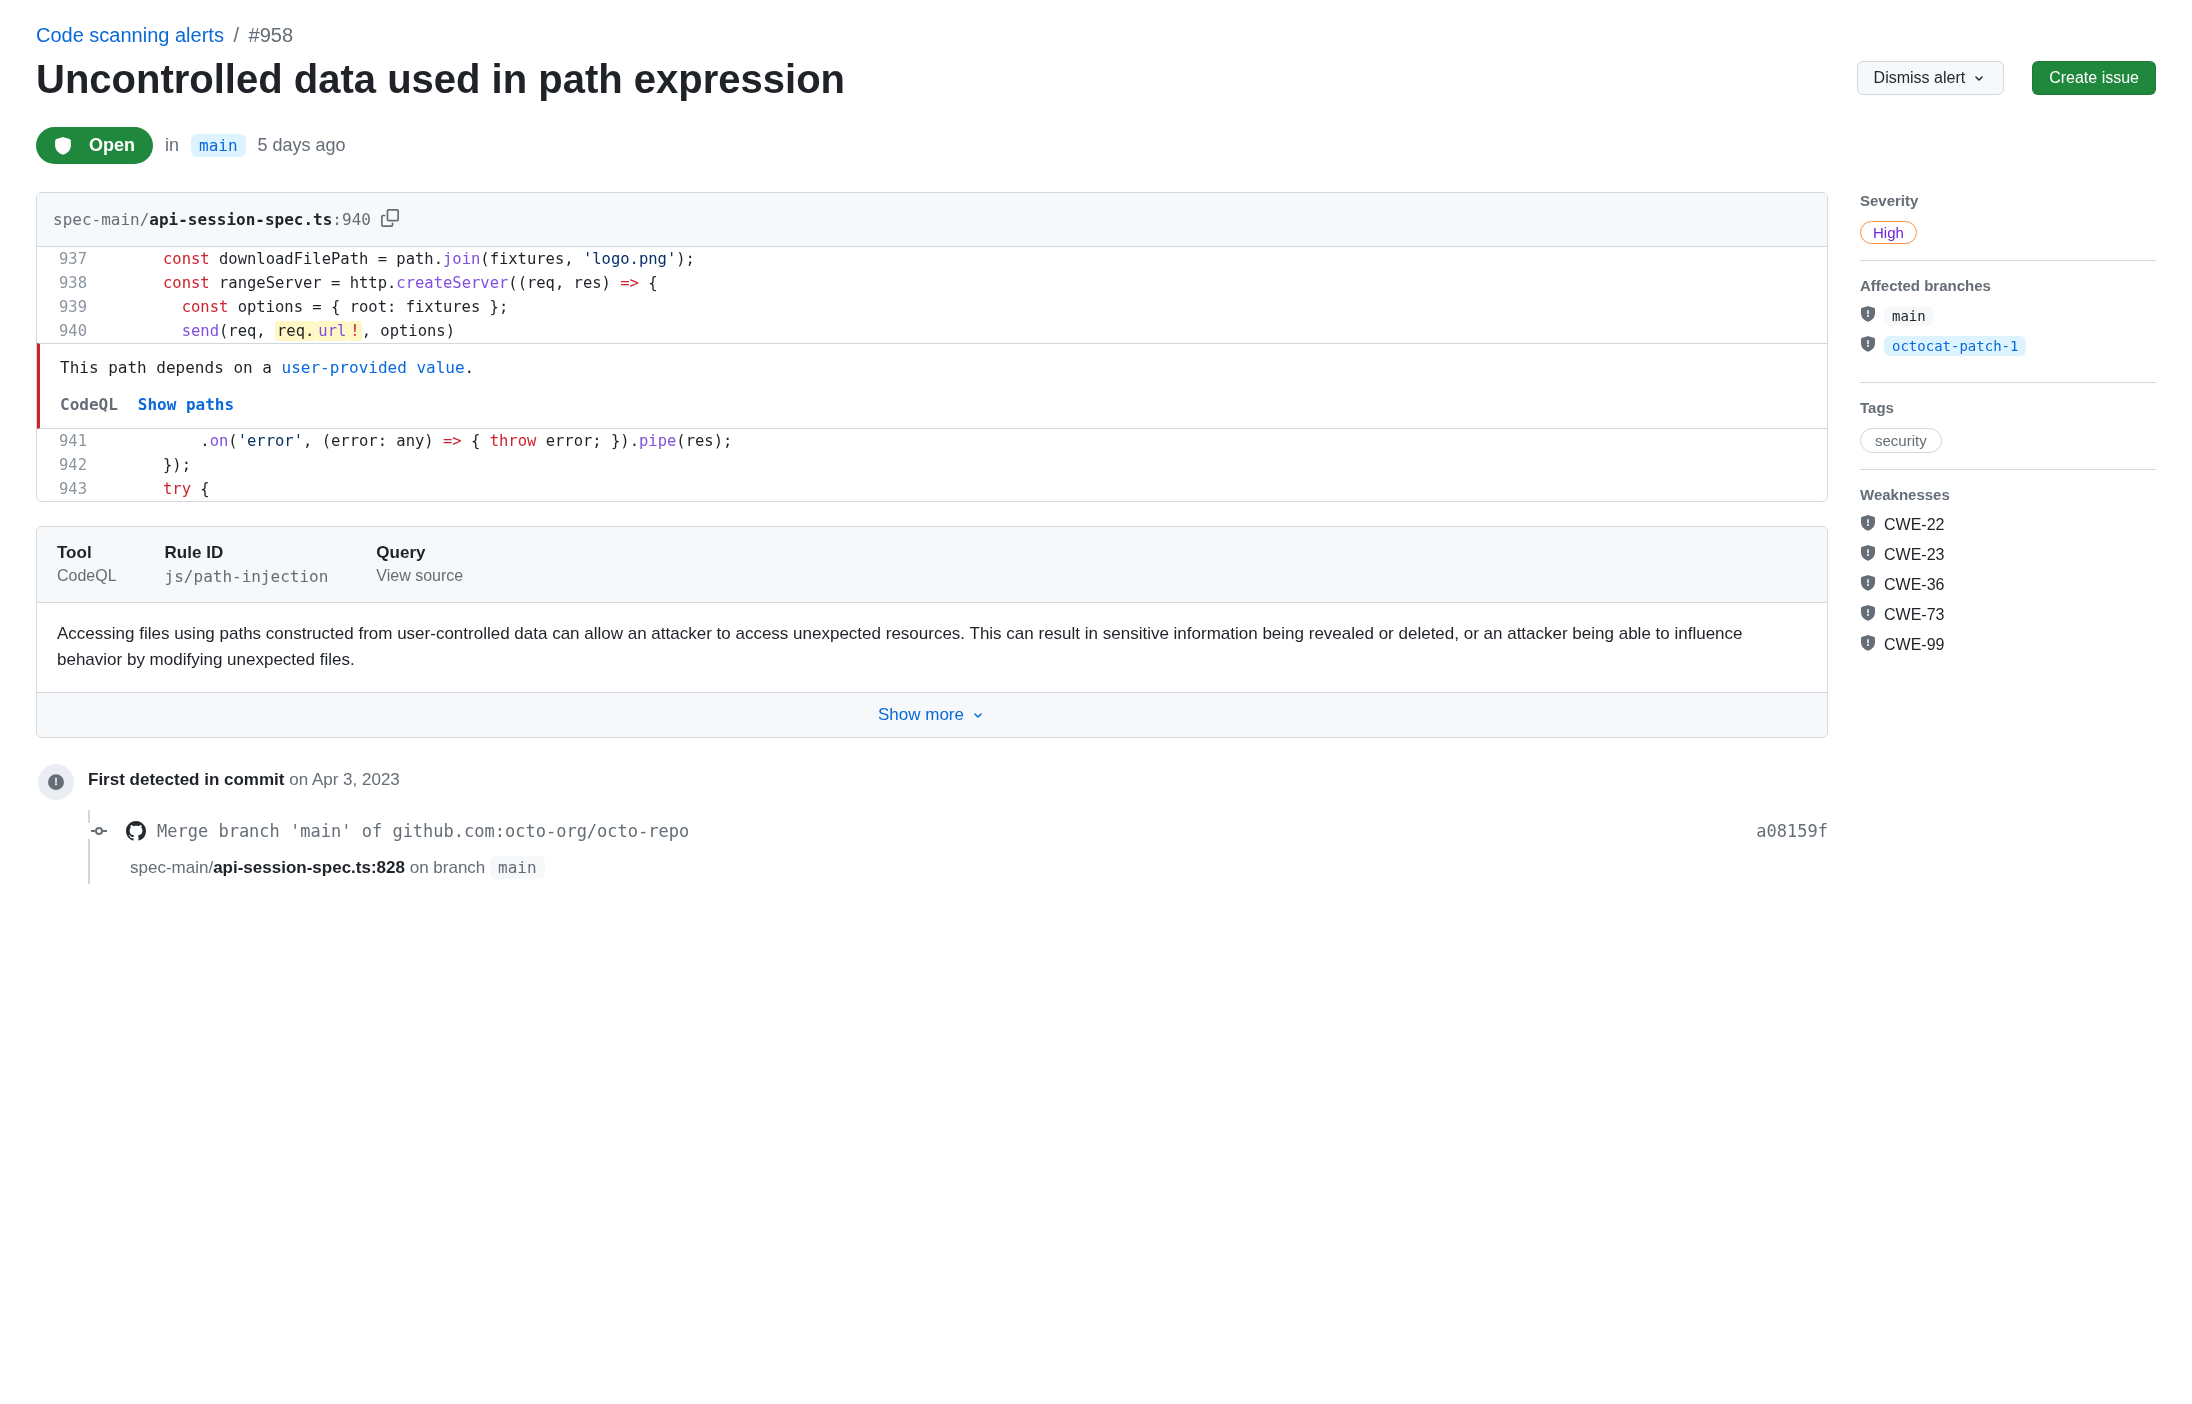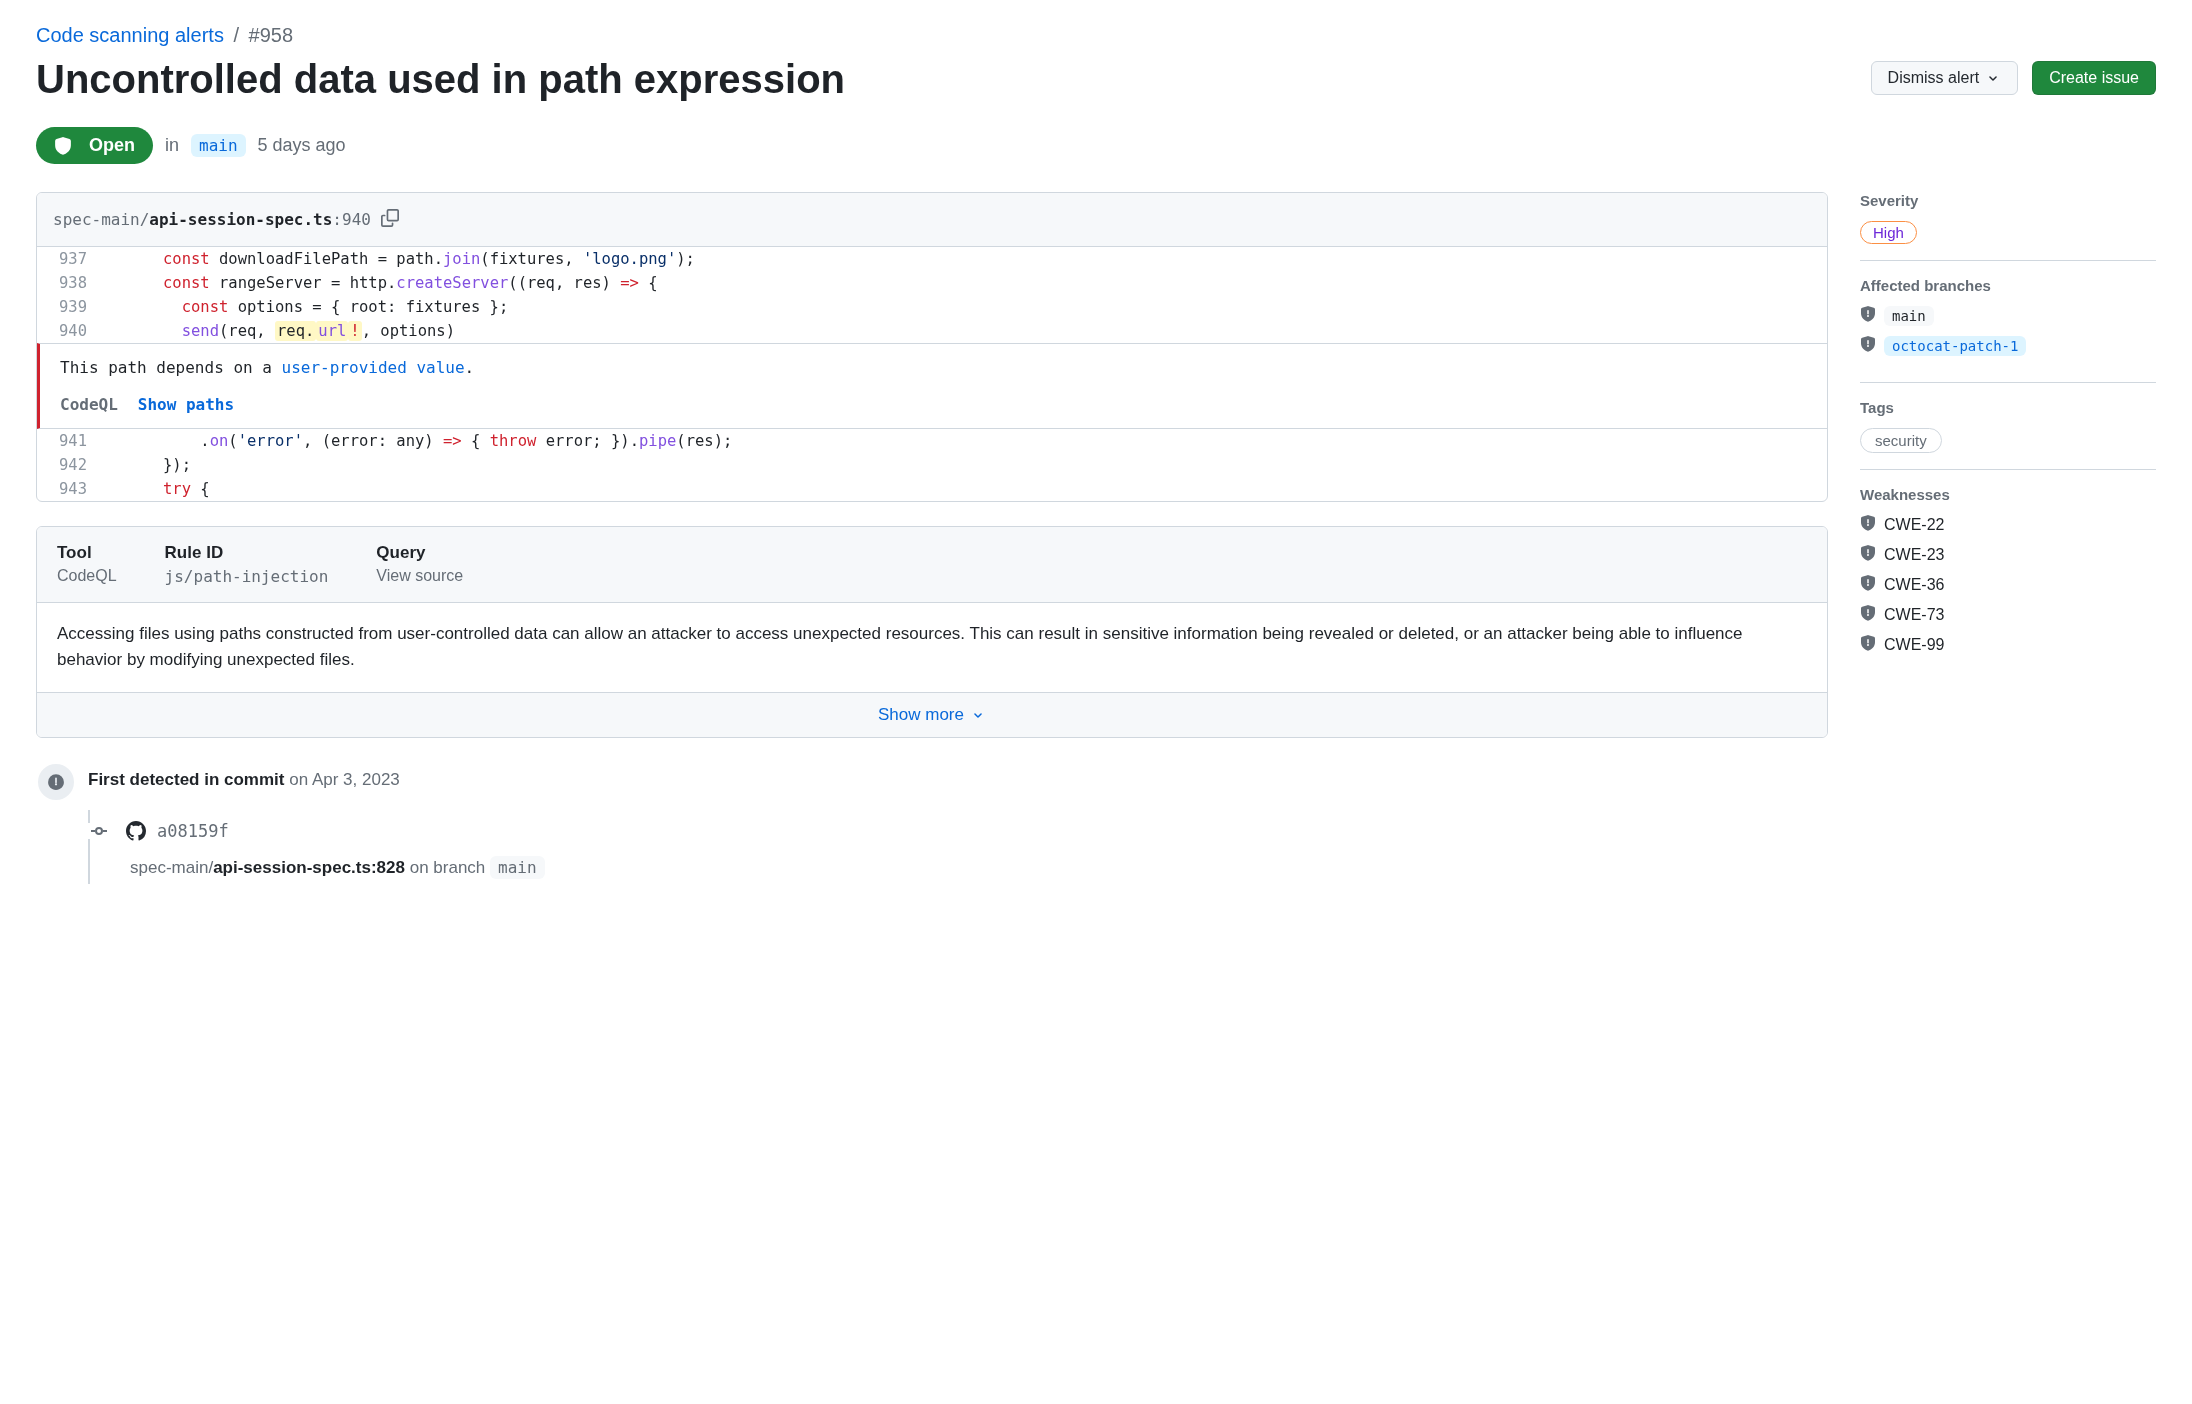--- a/index.html
+++ b/index.html
@@ -13,21 +13,21 @@
   a { color: #0969da; text-decoration: none; }
   .mono { font-family: ui-monospace, SFMono-Regular, "SF Mono", Menlo, Consolas, monospace; }
 
   .breadcrumb { font-size: 20px; margin-bottom: 8px; }
   .breadcrumb .sep { color: #656d76; margin: 0 4px; }
   .breadcrumb .issue-num { color: #656d76; }
 
   .header-row { display: flex; align-items: flex-start; justify-content: space-between; gap: 16px; margin-bottom: 24px; }
   .title { font-size: 40px; font-weight: 600; line-height: 1.2; }
 
-  .header-actions { display: flex; gap: 14px; flex-shrink: 0; margin-top: 6px; }
+  .header-actions { display: flex; gap: 28px; flex-shrink: 0; margin-top: 6px; }
   .btn { border: 1px solid #d0d7de; background: #f6f8fa; border-radius: 6px; padding: 7px 16px; font-size: 16px; font-weight: 500; cursor: pointer; display: inline-flex; align-items: center; gap: 6px; color:#24292f;}
   .btn-primary { background: #1f883d; color: #fff; border-color: rgba(31,35,40,.15); }
 
   .status-line { display: flex; align-items: center; gap: 12px; font-size: 18px; margin-bottom: 28px; }
   .state-badge { background: #1f883d; color: #fff; font-weight: 600; border-radius: 999px; padding: 8px 18px; display: inline-flex; align-items: center; gap: 17px; font-size: 18px; }
   .muted { color: #656d76; }
   .branch-pill { background: #ddf4ff; color: #0969da; border-radius: 6px; padding: 2px 8px; font-family: ui-monospace, SFMono-Regular, Menlo, monospace; font-size: 16px; }
 
   .layout { display: flex; gap: 32px; align-items: flex-start; }
   .main { flex: 1; min-width: 0; }
@@ -209,20 +209,21 @@
                 <circle cx="8" cy="8" r="3" fill="none" stroke="#656d76" stroke-width="2"></circle>
                 <line x1="0" y1="8" x2="4" y2="8" stroke="#656d76" stroke-width="2"></line>
                 <line x1="12" y1="8" x2="16" y2="8" stroke="#656d76" stroke-width="2"></line>
               </svg>
           </span>
           <span class="avatar">
             <svg width="20" height="20" viewBox="0 0 16 16">
                 <path fill="#24292f" d="M8 0C3.58 0 0 3.58 0 8c0 3.54 2.29 6.53 5.47 7.59.4.07.55-.17.55-.38 0-.19-.01-.82-.01-1.49-2.01.37-2.53-.49-2.69-.94-.09-.23-.48-.94-.82-1.13-.28-.15-.68-.52-.01-.53.63-.01 1.08.58 1.23.82.72 1.21 1.87.87 2.33.66.07-.52.28-.87.51-1.07-1.78-.2-3.64-.89-3.64-3.95 0-.87.31-1.59.82-2.15-.08-.2-.36-1.02.08-2.12 0 0 .67-.21 2.2.82.64-.18 1.32-.27 2-.27.68 0 1.36.09 2 .27 1.53-1.04 2.2-.82 2.2-.82.44 1.1.16 1.92.08 2.12.51.56.82 1.27.82 2.15 0 3.07-1.87 3.75-3.65 3.95.29.25.54.73.54 1.48 0 1.07-.01 1.93-.01 2.2 0 .21.15.46.55.38A8.013 8.013 0 0 0 16 8c0-4.42-3.58-8-8-8z"></path>
               </svg>
           </span>
+          <span class="commit-msg">Merge branch 'main' of github.com:octo-org/octo-repo</span>
           <span class="commit-sha">a08159f</span>
         </div>
         <div class="timeline-file">
           <span class="dir">spec-main/</span><strong>api-session-spec.ts:828</strong><span class="muted"> on branch </span><span class="branch-pill" style="background:#f6f8fa;color:#656d76;">main</span>
         </div>
       </div>
     </div>
 
   </div>
 

